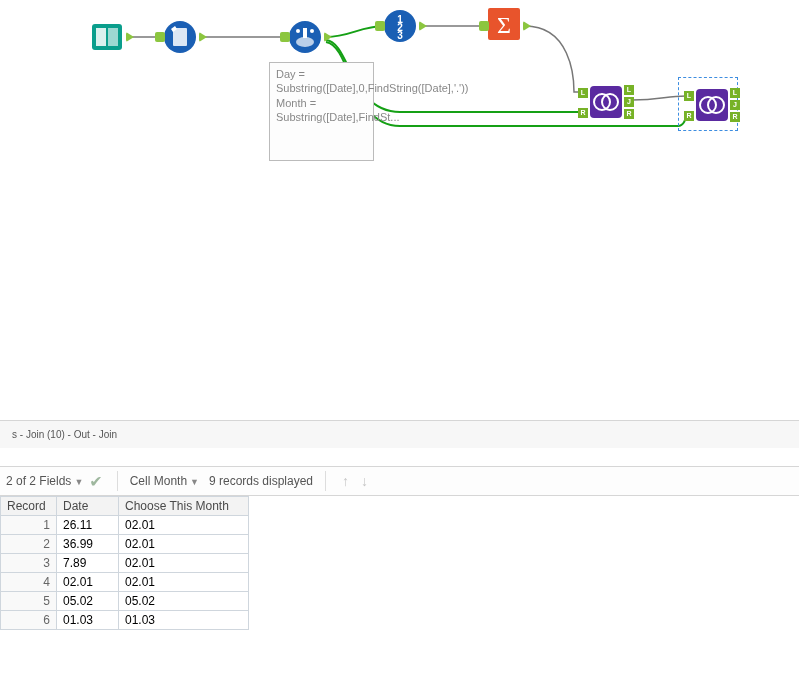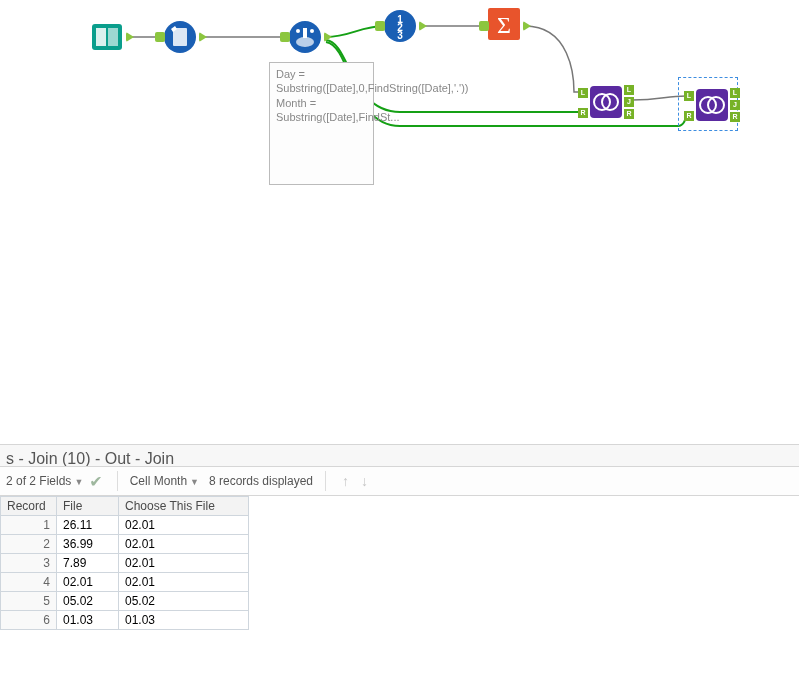--- a/index.html
+++ b/index.html
@@ -15,21 +15,21 @@
   
   .mini-port { position:absolute; width:10px; height:10px; background:#77b227; color:#fff; font-size:7px; line-height:10px; text-align:center; font-weight:bold; }
   
   .wire { position:absolute; stroke:#777; stroke-width:1.5; fill:none; }
   .wire.green { stroke:#15a015; stroke-width:2; }
   
   .annotation { position:absolute; border:1px solid #bbb; background:#fdfdfd; padding:4px 6px; color:#888; font-size:11px; line-height:1.3; }
   
   .selected-box { position:absolute; border:1.5px dashed #3d8de0; }
   
-  .results-bar { position:absolute; top:444px; left:0; right:0; height:28px; border-top:1px solid #d6d6d6; background:#f7f7f7; padding:0 6px; color:#555; font-size:16px; display:flex; align-items:center; }
+  .results-bar { position:absolute; top:420px; left:0; right:0; height:28px; border-top:1px solid #d6d6d6; background:#f7f7f7; padding:0 12px; color:#555; font-size:10px; display:flex; align-items:center; }
   .toolbar { position:absolute; top:466px; left:0; right:0; height:30px; border-top:1px solid #d6d6d6; border-bottom:1px solid #d6d6d6; background:#fdfdfd; display:flex; align-items:center; padding:0 6px; color:#555; gap:4px; }
   .toolbar .sep { width:1px; height:20px; background:#ddd; margin:0 8px; }
   .toolbar .drop { font-size:9px; color:#888; margin-left:3px; }
   .check { color:#9eb79e; font-size:16px; margin:0 2px; }
   .arrow-btn { color:#c7c7c7; font-size:14px; padding:0 4px; }
   
   .grid { position:absolute; top:496px; left:0; }
   table { border-collapse: collapse; }
   th, td { border:1px solid #cfd6dd; padding:2px 6px; font-size:12px; height:18px; text-align:left; }
   th { background:#f3f3f3; color:#4a4a4a; font-weight:normal; }
@@ -86,21 +86,21 @@
         <circle cx="17" cy="17" r="16" fill="#1a5fb4"></circle>
         <ellipse cx="17" cy="22" rx="9" ry="5" fill="#fff" opacity="0.7"></ellipse>
         <rect x="15" y="8" width="4" height="10" fill="#fff"></rect>
         <circle cx="10" cy="11" r="2" fill="#fff"></circle>
         <circle cx="24" cy="11" r="2" fill="#fff"></circle>
       </svg>
   </div>
   <div class="port" style="left:280px;top:32px;"></div>
   <div class="port tri" style="left:324px;top:32px;"></div>
 
-  <div class="annotation" style="left:269px;top:62px;width:105px;height:123px;white-space:pre-wrap;">Day = Substring([Date],0,FindString([Date],'.'))
+  <div class="annotation" style="left:269px;top:62px;width:105px;height:99px;white-space:pre-wrap;">Day = Substring([Date],0,FindString([Date],'.'))
 Month = Substring([Date],FindSt...</div>
 
   <div class="tool" style="left:383px;top:9px;">
     <svg viewBox="0 0 34 34">
         <circle cx="17" cy="17" r="16" fill="#1a5fb4"></circle>
         <text x="17" y="14" font-size="10" fill="#fff" text-anchor="middle" font-weight="bold">1</text>
         <text x="17" y="22" font-size="10" fill="#fff" text-anchor="middle" font-weight="bold">2</text>
         <text x="17" y="30" font-size="10" fill="#fff" text-anchor="middle" font-weight="bold">3</text>
       </svg>
   </div>
@@ -147,33 +147,33 @@
 
 <div class="results-bar">
   <span>s - Join (10) - Out - Join</span>
 </div>
 
 <div class="toolbar">
   <span><span>2 of 2 Fields</span><span class="drop">▼</span></span>
   <span class="check">✔</span>
   <span class="sep"></span>
   <span><span>Cell Month</span><span class="drop">▼</span></span>
-  <span style="margin-left:6px;">8 records displayed</span>
+  <span style="margin-left:6px;">9 records displayed</span>
   <span class="sep"></span>
   <span class="arrow-btn">↑</span>
   <span class="arrow-btn">↓</span>
 </div>
 
 <div class="grid">
   <table>
     <thead>
       <tr>
         <th class="col-record">Record</th>
-        <th class="col-date">File</th>
-        <th class="col-choose">Choose This File</th>
+        <th class="col-date">Date</th>
+        <th class="col-choose">Choose This Month</th>
       </tr>
     </thead>
     <tbody id="grid-body">
         <tr>
           <td class="rec">1</td>
           <td>26.11</td>
           <td>02.01</td>
         </tr>
         <tr>
           <td class="rec">2</td>

